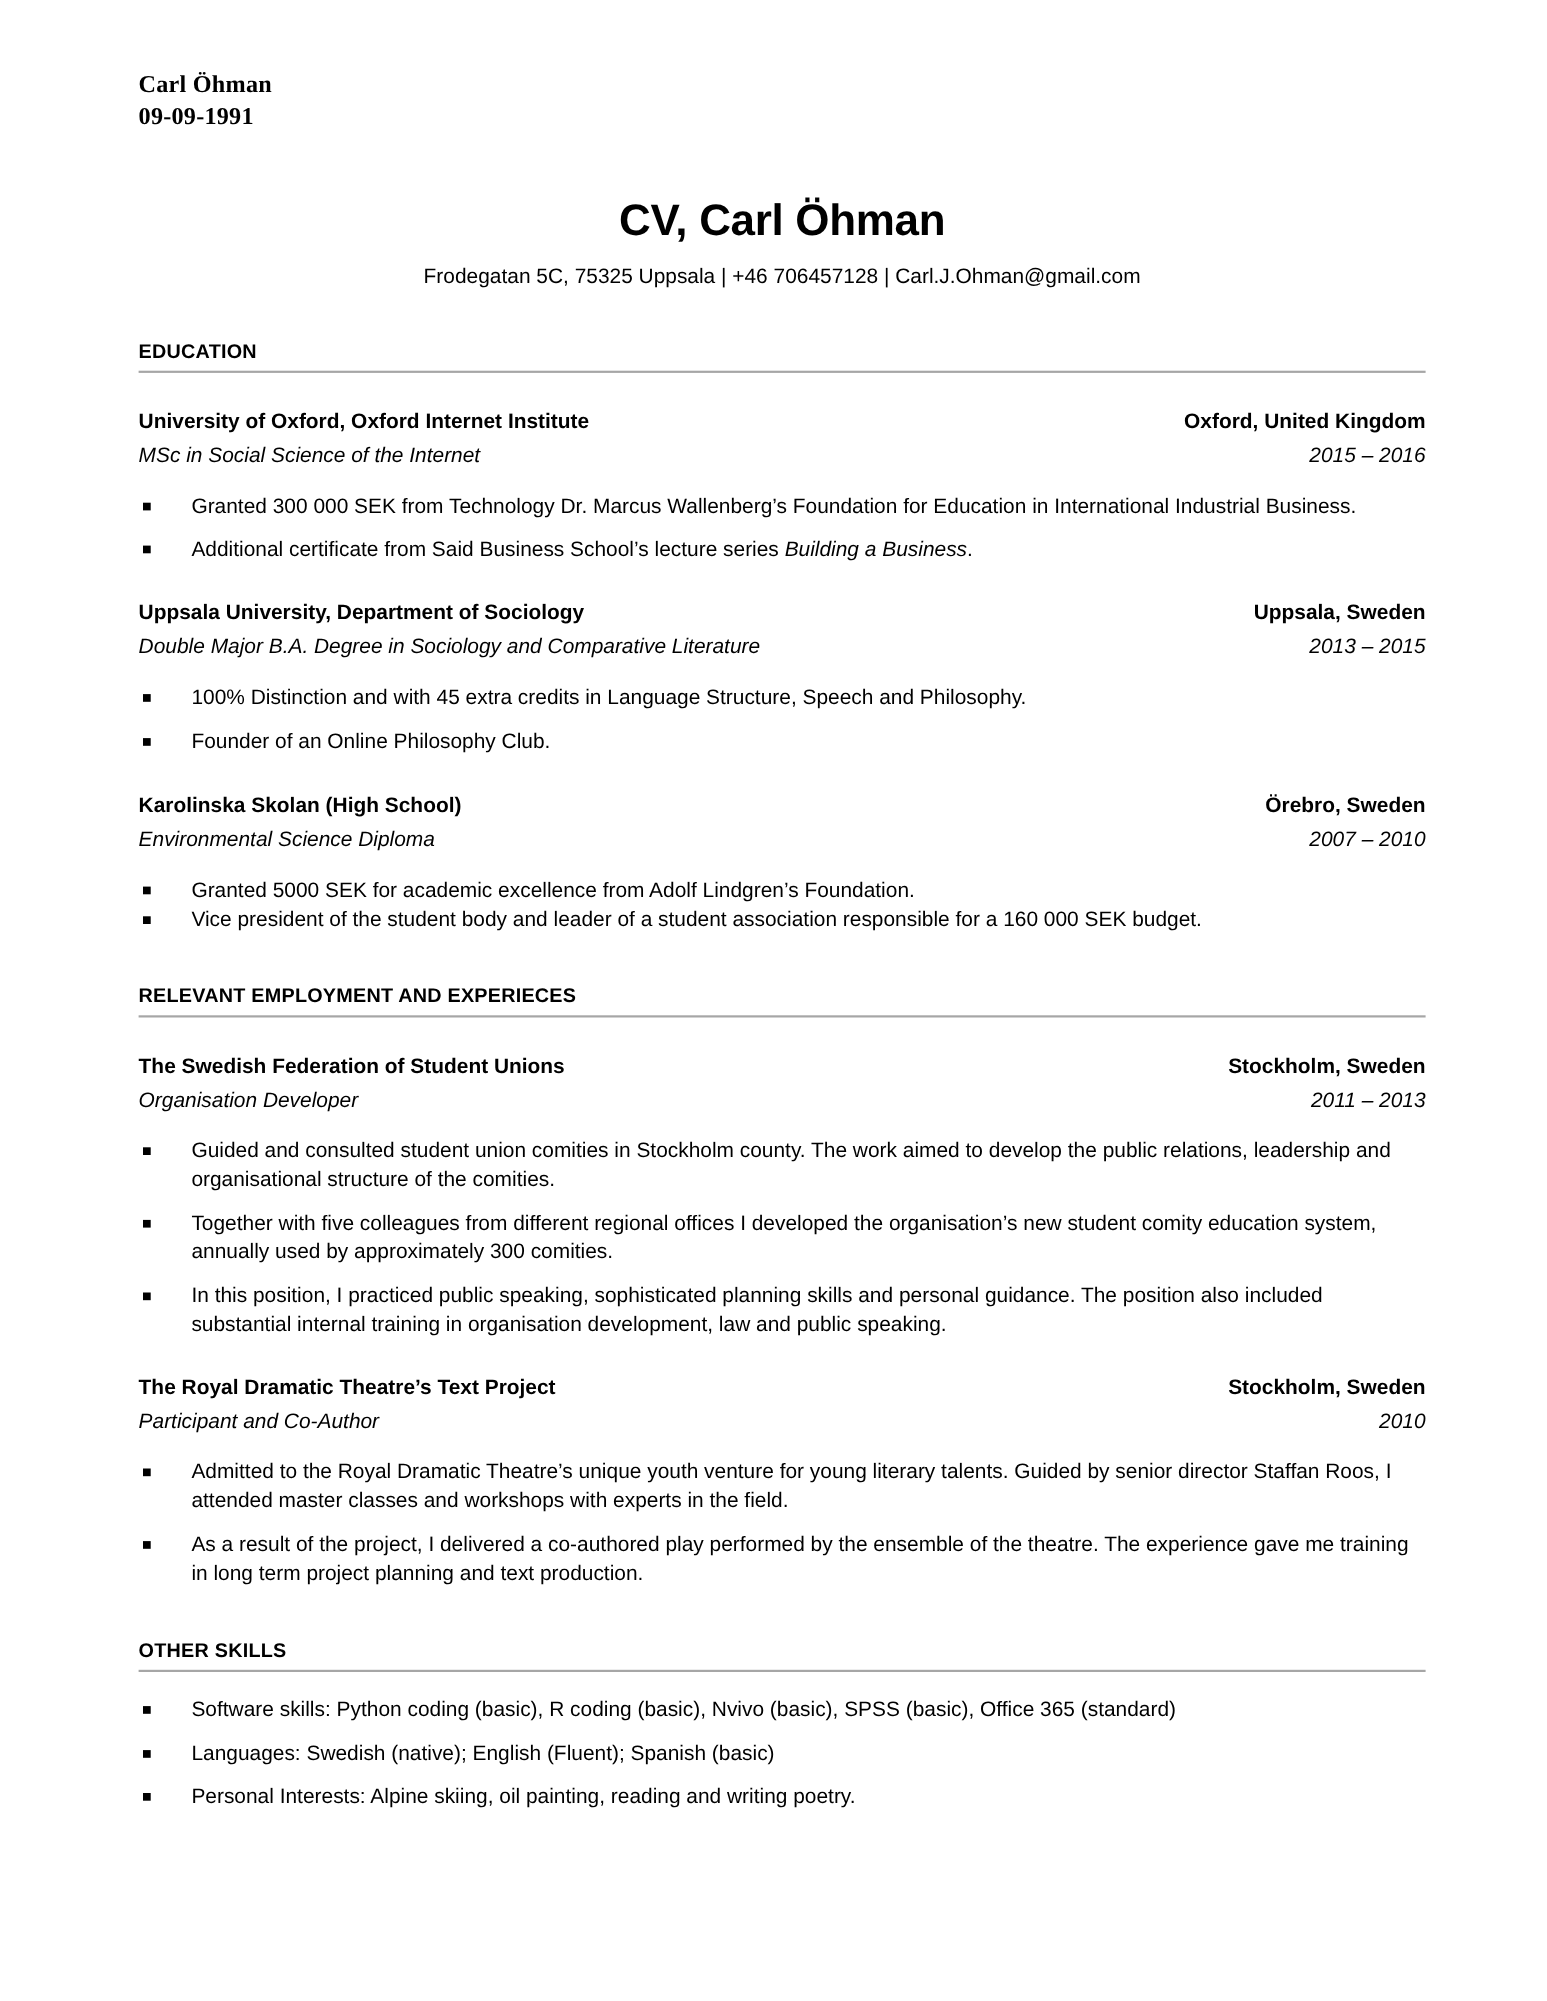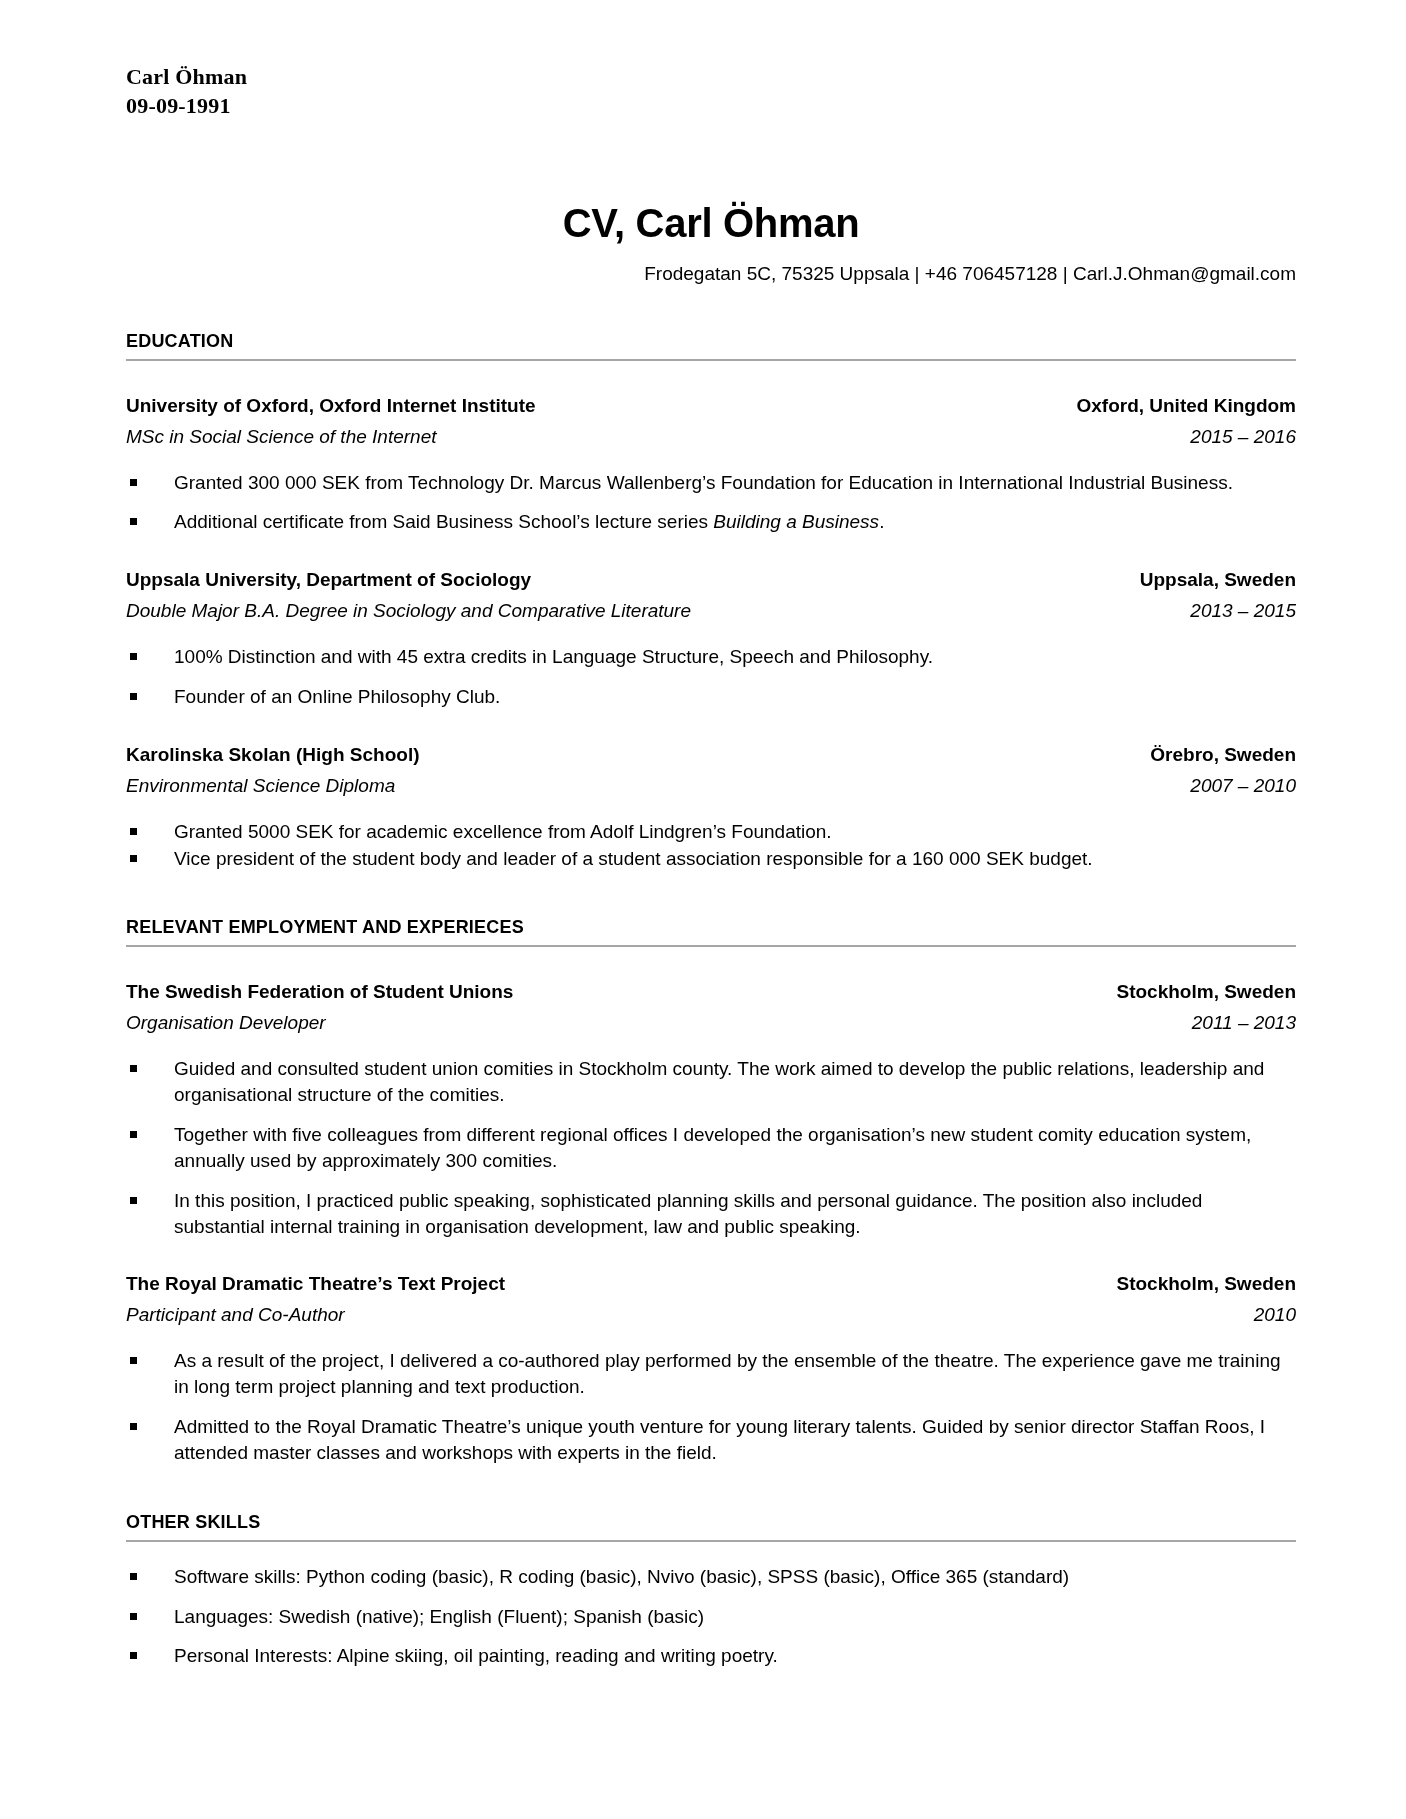--- a/index.html
+++ b/index.html
@@ -32,25 +32,25 @@
     letter-spacing: 0.2px;
   }
   .namerow .nm { display: block; }
   .namerow .dob { display: block; }
 
   
   .doctitle {
     text-align: center;
     font-size: 40px;
     font-weight: bold;
-    margin-top: 80px;
+    margin-top: 58px;
     letter-spacing: -0.3px;
   }
   .contact {
-    text-align: right;
+    text-align: center;
     font-size: 19px;
     margin-top: 17px;
   }
 
   
   .section { margin-top: 46px; }
   .section-title {
     font-size: 18px;
     font-weight: bold;
     letter-spacing: 0.2px;
@@ -219,25 +219,25 @@
         <span class="left">The Royal Dramatic Theatre’s Text Project</span>
         <span class="right">Stockholm, Sweden</span>
       </div>
       <div class="entry-line sub">
         <span class="left">Participant and Co-Author</span>
         <span class="right">2010</span>
       </div>
       <ul class="bullets">
         <li>
           <span class="sq"></span>
+          <span>Admitted to the Royal Dramatic Theatre’s unique youth venture for young literary talents. Guided by senior director Staffan Roos, I attended master classes and workshops with experts in the field.</span>
+        </li>
+        <li>
+          <span class="sq"></span>
           <span>As a result of the project, I delivered a co-authored play performed by the ensemble of the theatre. The experience gave me training in long term project planning and text production.</span>
-        </li>
-        <li>
-          <span class="sq"></span>
-          <span>Admitted to the Royal Dramatic Theatre’s unique youth venture for young literary talents. Guided by senior director Staffan Roos, I attended master classes and workshops with experts in the field.</span>
         </li>
       </ul>
     </div>
   </div>
 
   <div class="section">
     <div class="section-title">OTHER SKILLS</div>
     <div class="rule"></div>
     <ul class="bullets skills-list">
       <li>

